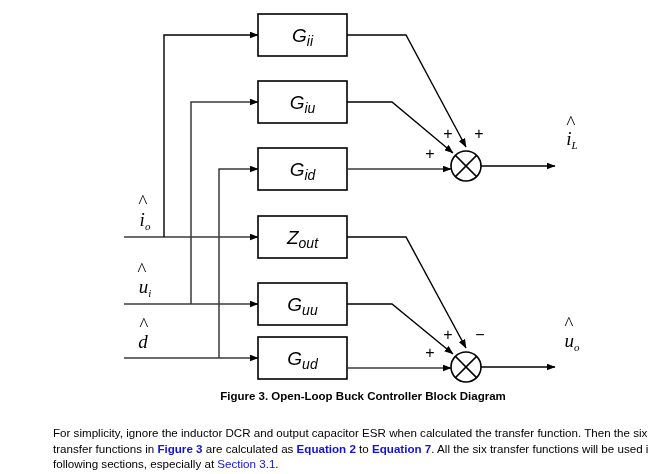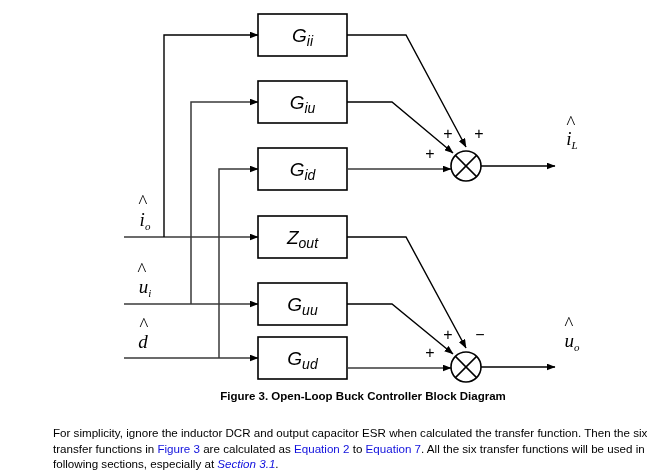--- a/index.html
+++ b/index.html
@@ -112,24 +112,24 @@
     top: 425px;
     width: 622px;
     font-family: "Liberation Sans", sans-serif;
     font-size: 11.6px;
     line-height: 15.5px;
     color: #000000;
     text-align: left;
   }
   .xref {
     color: #1111dd;
+    font-weight: bold;
   }
   .xref-italic {
     color: #1111dd;
-    font-style: italic;
   }
 </style>
 </head>
 <body>
 
 <div id="page">
 
   <div id="figure-area">
     <svg id="block-diagram" viewBox="0 0 648 390" xmlns="http://www.w3.org/2000/svg">
 

